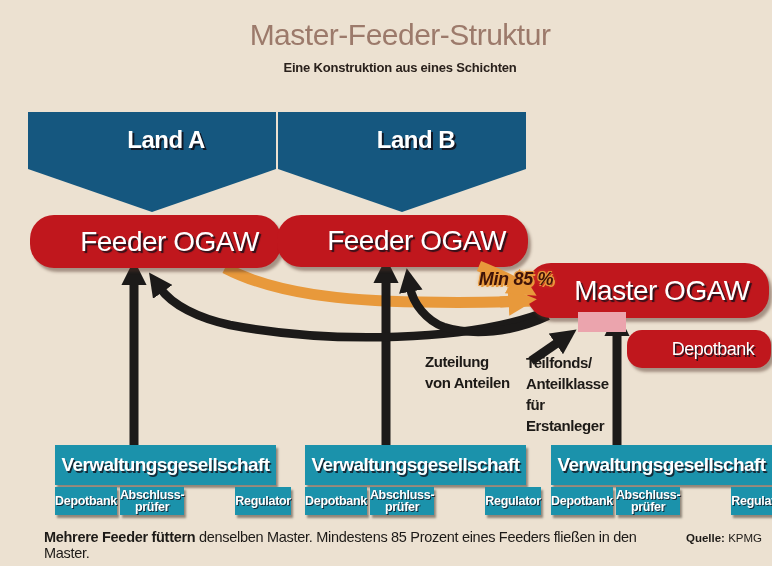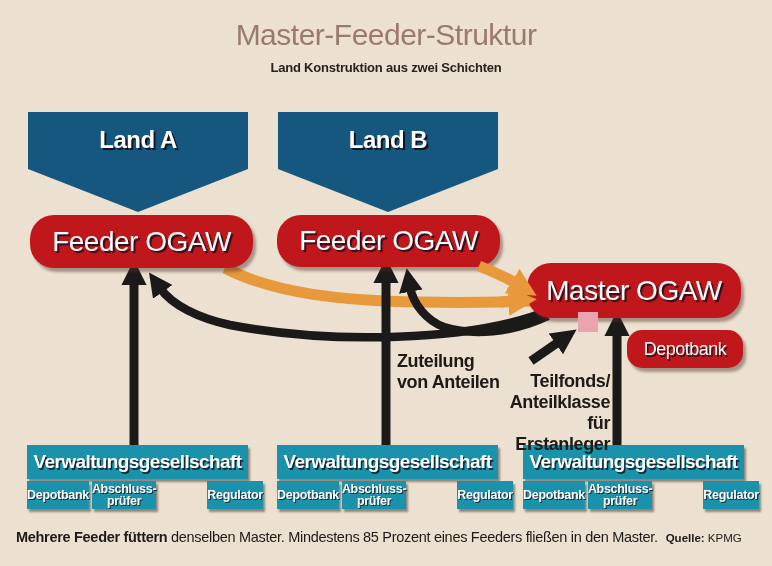--- a/index.html
+++ b/index.html
@@ -1,21 +1,21 @@
 <!DOCTYPE html>
 <html style="--bg: #ece1d1; --blue: #15577f; --red: #c0171d; --teal: #1b92ab; --orange: #e8993b; --pink: #eba4ad; --titlecol: #9c7a6b; --ink: #2a211c;"><head>
 <meta charset="utf-8">
 <style>
   html,body{margin:0;padding:0;background:#888;}
   .stage{
     position:relative;width:772px;height:566px;overflow:hidden;
     background:var(--bg,#ece1d1);
     font-family:"Liberation Sans","DejaVu Sans",sans-serif;
   }
-  .abs{position:absolute;}
+  .abs{position:absolute;padding-left:28px;}
   
   .title{
     left:0;right:0;top:18px;text-align:center;
     font-size:30px;font-weight:400;letter-spacing:-.5px;
     color:var(--titlecol,#9c7a6b);
   }
   .subtitle{
     left:0;right:0;top:60px;text-align:center;
     font-size:13px;font-weight:700;letter-spacing:-.2px;
     color:var(--ink,#2a211c);
@@ -39,35 +39,35 @@
     text-shadow:2px 2px 1px rgba(20,15,25,.85);
   }
   .feeder{font-size:28px;}
   .master{font-size:28px;}
   .depot{font-size:18px;border-radius:15px;text-shadow:1.5px 1.5px 0 rgba(20,15,25,.85);}
   .pinksq{
     left:578px;top:312px;width:20px;height:20px;z-index:3;
     background:var(--pink,#eba4ad);
   }
   
-  .flowlabel{z-index:5;color:#1d1a17;font-size:18px;font-weight:700;
+  .flowlabel{z-index:5;color:#1d1a17;font-size:15px;font-weight:700;
     letter-spacing:-.4px;line-height:21px;white-space:pre-line;}
   .zuteilung{left:397px;top:351px;text-align:left;}
-  .teilfonds{left:498px;top:371px;width:112px;text-align:right;}
+  .teilfonds{left:498px;top:352px;width:112px;text-align:left;}
   .min85{
     left:428px;top:269px;width:120px;z-index:5;text-align:center;
     font-size:18px;font-weight:700;font-style:italic;letter-spacing:-.3px;
     color:#3f1308;
     text-shadow:-1px -1px 0 var(--orange,#e8993b),1px -1px 0 var(--orange,#e8993b),
       -1px 1px 0 var(--orange,#e8993b),2px 2px 0 var(--orange,#e8993b),0 0 4px var(--orange,#e8993b);
   }
   
   .group{top:445px;width:221px;z-index:2;}
   .group .ghead{
-    height:34px;background:var(--teal,#1b92ab);
+    height:40px;background:var(--teal,#1b92ab);
     box-shadow:2px 3px 2px rgba(70,60,50,.55);
     display:flex;align-items:center;justify-content:center;
     color:#fff;font-size:19px;font-weight:700;letter-spacing:-.6px;
     text-shadow:1.5px 1.5px 0 rgba(20,15,25,.8);
   }
   .group .gmembers{display:flex;gap:3px;margin-top:2px;}
   .group .member{
     height:28px;background:var(--teal,#1b92ab);
     box-shadow:2px 3px 2px rgba(70,60,50,.55);
     display:flex;align-items:center;justify-content:center;text-align:center;
@@ -93,21 +93,21 @@
   .blk{stroke:#1c1a19;fill:none;}
   .org{stroke:var(--orange,#e8993b);fill:none;}
   .mblk{fill:#1c1a19;} .morg{fill:var(--orange,#e8993b);}
 </style>
 </head>
 <body>
 
 <div class="stage">
 
   <div class="abs title">Master-Feeder-Struktur</div>
-  <div class="abs subtitle">Land Konstruktion aus zwei Schichten</div>
+  <div class="abs subtitle">Eine Konstruktion aus eines Schichten</div>
 
   <svg class="layer under" width="772" height="566" viewBox="0 0 772 566">
     <defs>
       <marker id="mbU" viewBox="0 0 10 10" refX="2" refY="5" markerWidth="2.8" markerHeight="2.8" orient="auto">
         <path class="mblk" d="M 0 0 L 10 5 L 0 10 z"></path>
       </marker>
     </defs>
     <path class="org" stroke-width="11" d="M 225 268 C 275 294 345 301 420 302 C 462 303 505 302 532 301"></path>
     <path class="blk" stroke-width="9" marker-end="url(#mbU)" d="M 134 460 V 280"></path>
     <path class="blk" stroke-width="9" marker-end="url(#mbU)" d="M 386 460 V 278"></path>
@@ -133,20 +133,21 @@
       </marker>
       <marker id="moO" viewBox="0 0 10 10" refX="2" refY="5" markerWidth="2.6" markerHeight="2.6" orient="auto">
         <path class="morg" d="M 0 0 L 10 5 L 0 10 z"></path>
       </marker>
     </defs>
     <path class="org" stroke-width="11" marker-end="url(#moO)" d="M 500 302 L 514 301"></path>
     <path class="org" stroke-width="11" marker-end="url(#moO)" d="M 479 266 C 494 272 507 278 517 284"></path>
     <path class="blk" stroke-width="9" marker-end="url(#mbO)" d="M 531 361 L 560 341"></path>
   </svg>
 
+  <div class="abs min85">Min 85 %</div>
   <div class="abs flowlabel zuteilung">Zuteilung
 von Anteilen</div>
   <div class="abs flowlabel teilfonds">Teilfonds/
 Anteilklasse
 für
 Erstanleger</div>
 
   <div class="abs group" style="left:27px">
     <div class="ghead">Verwaltungsgesellschaft</div>
     <div class="gmembers">

